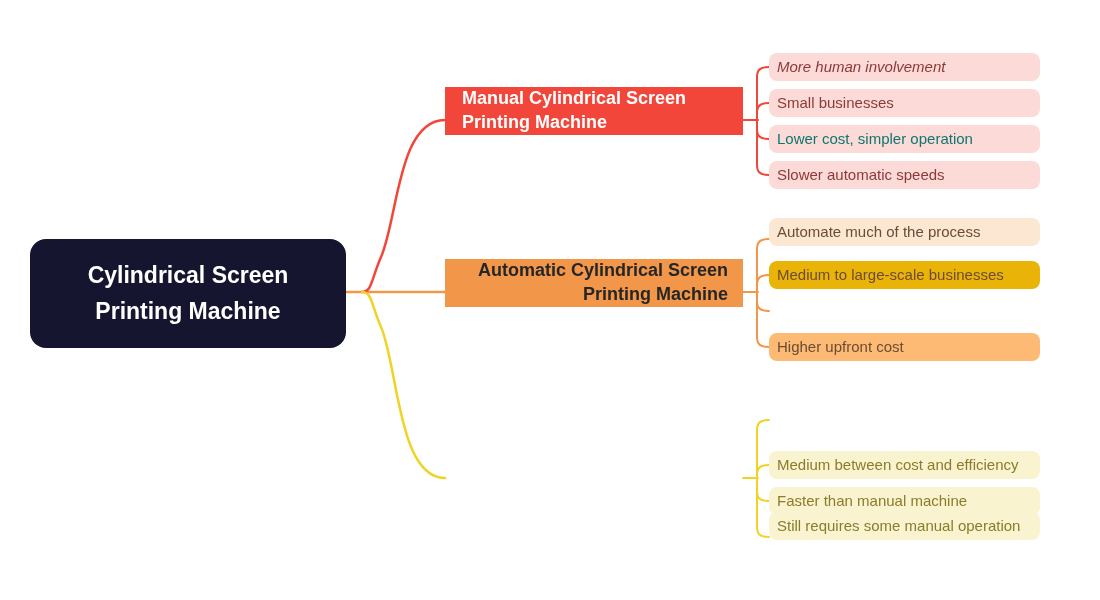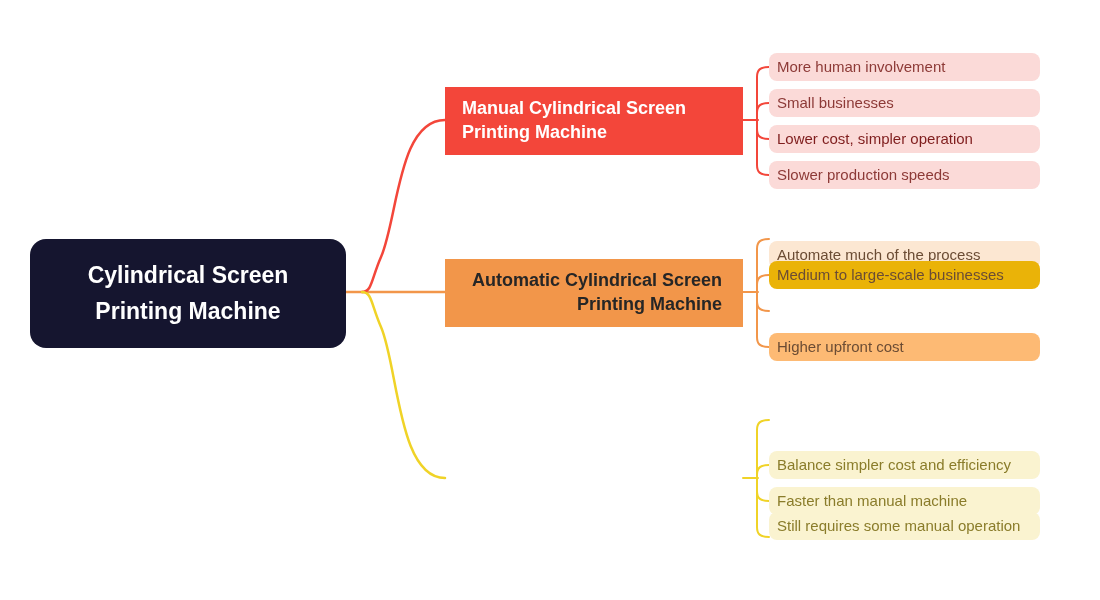--- a/index.html
+++ b/index.html
@@ -27,26 +27,26 @@
     width: 316px; height: 109px;
     border-radius: 16px;
     display: flex; align-items: center; justify-content: center;
     text-align: center;
     font-size: 23px; font-weight: bold;
     line-height: 1.55;
     padding: 0 14px;
   }
   .branch-node {
     left: 445px;
-    width: 298px; height: 68px;
+    width: 298px; height: 48px;
     border-radius: 0;
     display: flex; align-items: center;
     font-size: 18px; font-weight: bold;
     line-height: 1.32;
-    padding: 0 21px 0 17px;
+    padding: 0 15px 0 17px;
   }
   .branch-manual    { top: 87px;  }
   .branch-automatic { top: 259px; text-align: right; }
   .branch-semi      { top: 445px; }
   .leaf-node {
     left: 769px;
     width: 271px; height: 28px;
     border-radius: 8px;
     display: flex; align-items: center;
     font-size: 15px;
@@ -82,26 +82,26 @@
     <path stroke-width="2" d="M 757 491 C 757 498 760 501 769 501" stroke="#f0d327"></path>
   </svg>
 
   <div class="node root-node" style="background-color: rgb(21, 21, 47); color: rgb(255, 255, 255);">Cylindrical Screen Printing Machine</div>
 
   <div class="node branch-node branch-manual" style="background-color: rgb(243, 70, 58); color: rgb(255, 255, 255);">Manual Cylindrical Screen Printing Machine</div>
 
   <div class="node branch-node branch-automatic" style="background-color: rgb(242, 150, 74); color: rgb(38, 38, 38);">Automatic Cylindrical Screen Printing Machine</div>
 
 
-  <div class="node leaf-node" style="top: 53px; background-color: rgb(251, 218, 216); color: rgb(141, 58, 55);">More human involvement</div>
+  <div class="node leaf-node" style="top: 53px; background-color: rgb(251, 218, 216); color: rgb(141, 58, 55); font-style: italic;">More human involvement</div>
   <div class="node leaf-node" style="top: 89px; background-color: rgb(251, 218, 216); color: rgb(141, 58, 55);">Small businesses</div>
-  <div class="node leaf-node" style="top: 125px; background-color: rgb(251, 218, 216); color: #7f1d1d;">Lower cost, simpler operation</div>
-  <div class="node leaf-node" style="top: 161px; background-color: rgb(251, 218, 216); color: rgb(141, 58, 55);">Slower production speeds</div>
+  <div class="node leaf-node" style="top: 125px; background-color: rgb(251, 218, 216); color: #0f766e;">Lower cost, simpler operation</div>
+  <div class="node leaf-node" style="top: 161px; background-color: rgb(251, 218, 216); color: rgb(141, 58, 55);">Slower automatic speeds</div>
 
-  <div class="node leaf-node" style="top: 241px; background-color: rgb(252, 231, 210); color: rgb(107, 76, 52);">Automate much of the process</div>
+  <div class="node leaf-node" style="top: 218px; background-color: rgb(252, 231, 210); color: rgb(107, 76, 52);">Automate much of the process</div>
   <div class="node leaf-node" style="top: 261px; background-color: #eab308; color: rgb(107, 76, 52);">Medium to large-scale businesses</div>
   <div class="node leaf-node" style="top: 333px; background-color: #fdba74; color: rgb(107, 76, 52);">Higher upfront cost</div>
 
-  <div class="node leaf-node" style="top: 451px; background-color: rgb(250, 243, 208); color: rgb(138, 124, 42);">Balance simpler cost and efficiency</div>
+  <div class="node leaf-node" style="top: 451px; background-color: rgb(250, 243, 208); color: rgb(138, 124, 42);">Medium between cost and efficiency</div>
   <div class="node leaf-node" style="top: 487px; background-color: rgb(250, 243, 208); color: rgb(138, 124, 42);">Faster than manual machine</div>
   <div class="node leaf-node" style="top: 512px; background-color: rgb(250, 243, 208); color: rgb(138, 124, 42);">Still requires some manual operation</div>
 
 </div>
 
 </body></html>

